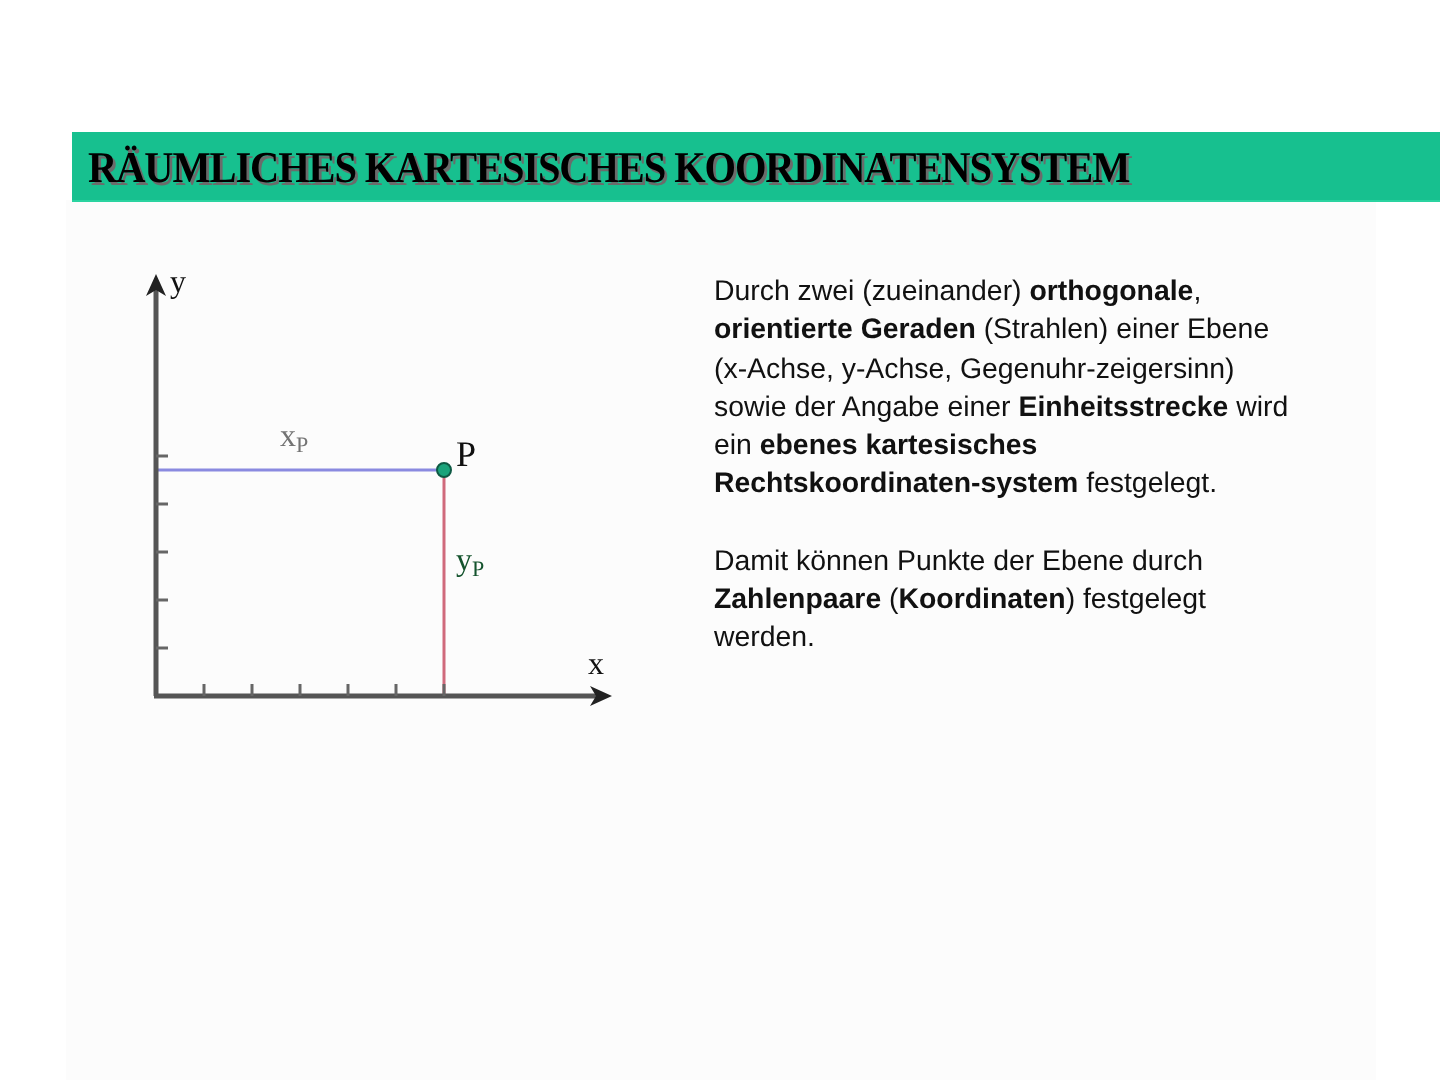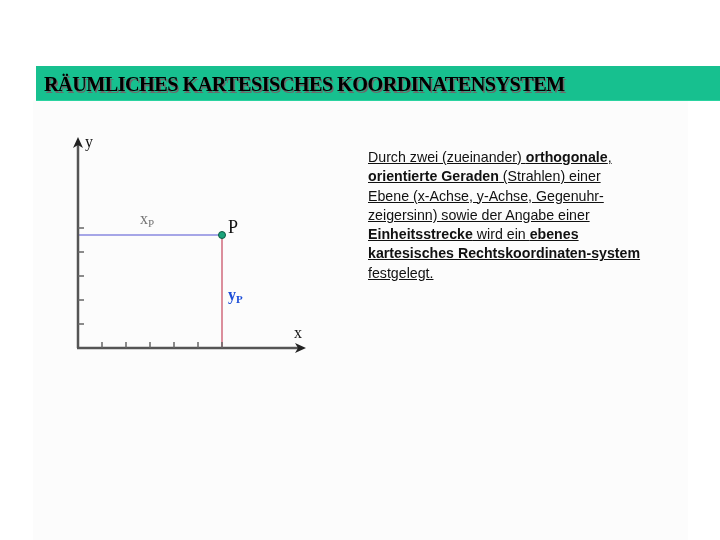--- a/index.html
+++ b/index.html
@@ -6,24 +6,24 @@
   body { width:720px; height:540px; background:#ffffff; position:relative; overflow:hidden; font-family:"Liberation Sans", sans-serif; }
   .panel { position:absolute; left:33px; top:100px; width:655px; height:440px; background:#fcfcfc; }
   .banner { position:absolute; left:36px; top:66px; width:696px; height:34px; background:#17c08f; border-bottom:1px solid #2ad3a0; }
   .banner-title { position:absolute; left:8px; top:4px; font-family:"Liberation Serif", serif; font-weight:bold; font-size:22px; letter-spacing:-0.6px; color:#000; text-shadow:1.5px 1.5px 0 #6b6b6b; white-space:nowrap; line-height:28px; transform:scaleX(0.92); transform-origin:left center; }
   .plot { position:absolute; left:0; top:0; width:720px; height:540px; }
   .lbl { position:absolute; font-family:"Liberation Serif", serif; line-height:1; }
   .lbl-y { left:85px; top:134px; font-size:16px; color:#111; }
   .lbl-x { left:294px; top:325px; font-size:16px; color:#111; }
   .lbl-p { left:228px; top:218px; font-size:18px; color:#111; }
   .lbl-xp { left:140px; top:211px; font-size:16px; color:#737373; }
-  .lbl-yp { left:228px; top:287px; font-size:16px; color:#1d4ed8;font-weight:bold; }
+  .lbl-yp { left:228px; top:273px; font-size:16px; color:#14532d; }
   .sub { font-size:11px; vertical-align:-3px; }
   .text { position:absolute; left:356px; top:136px; width:300px; font-size:14.2px; line-height:19.3px; color:#111; }
-  .text p { margin:12px;text-decoration:underline; }
+  .text p { margin:1px; }
   .text p + p { margin-top:19px; }
   .text b { font-weight:bold; }
 </style>
 </head>
 <body>
 
 <div class="panel"></div>
 
 <div class="banner">
   <div class="banner-title">RÄUMLICHES KARTESISCHES KOORDINATENSYSTEM</div>
@@ -63,13 +63,16 @@
 <div class="lbl lbl-y">y</div>
 <div class="lbl lbl-x">x</div>
 <div class="lbl lbl-p">P</div>
 <div class="lbl lbl-xp"><span>x</span><span class="sub">P</span></div>
 <div class="lbl lbl-yp"><span>y</span><span class="sub">P</span></div>
 
 <div class="text">
   <p>
     <span>Durch zwei (zueinander) </span><b>orthogonale</b><span>, </span><b>orientierte Geraden</b><span> (Strahlen) einer Ebene (x-Achse, y-Achse, Gegenuhr-zeigersinn) sowie der Angabe einer </span><b>Einheitsstrecke</b><span> wird ein </span><b>ebenes kartesisches Rechtskoordinaten-system</b><span> festgelegt.</span>
   </p>
+  <p>
+    <span>Damit können Punkte der Ebene durch </span><b>Zahlenpaare</b><span> (</span><b>Koordinaten</b><span>) festgelegt werden.</span>
+  </p>
 </div>
 
 </body></html>

